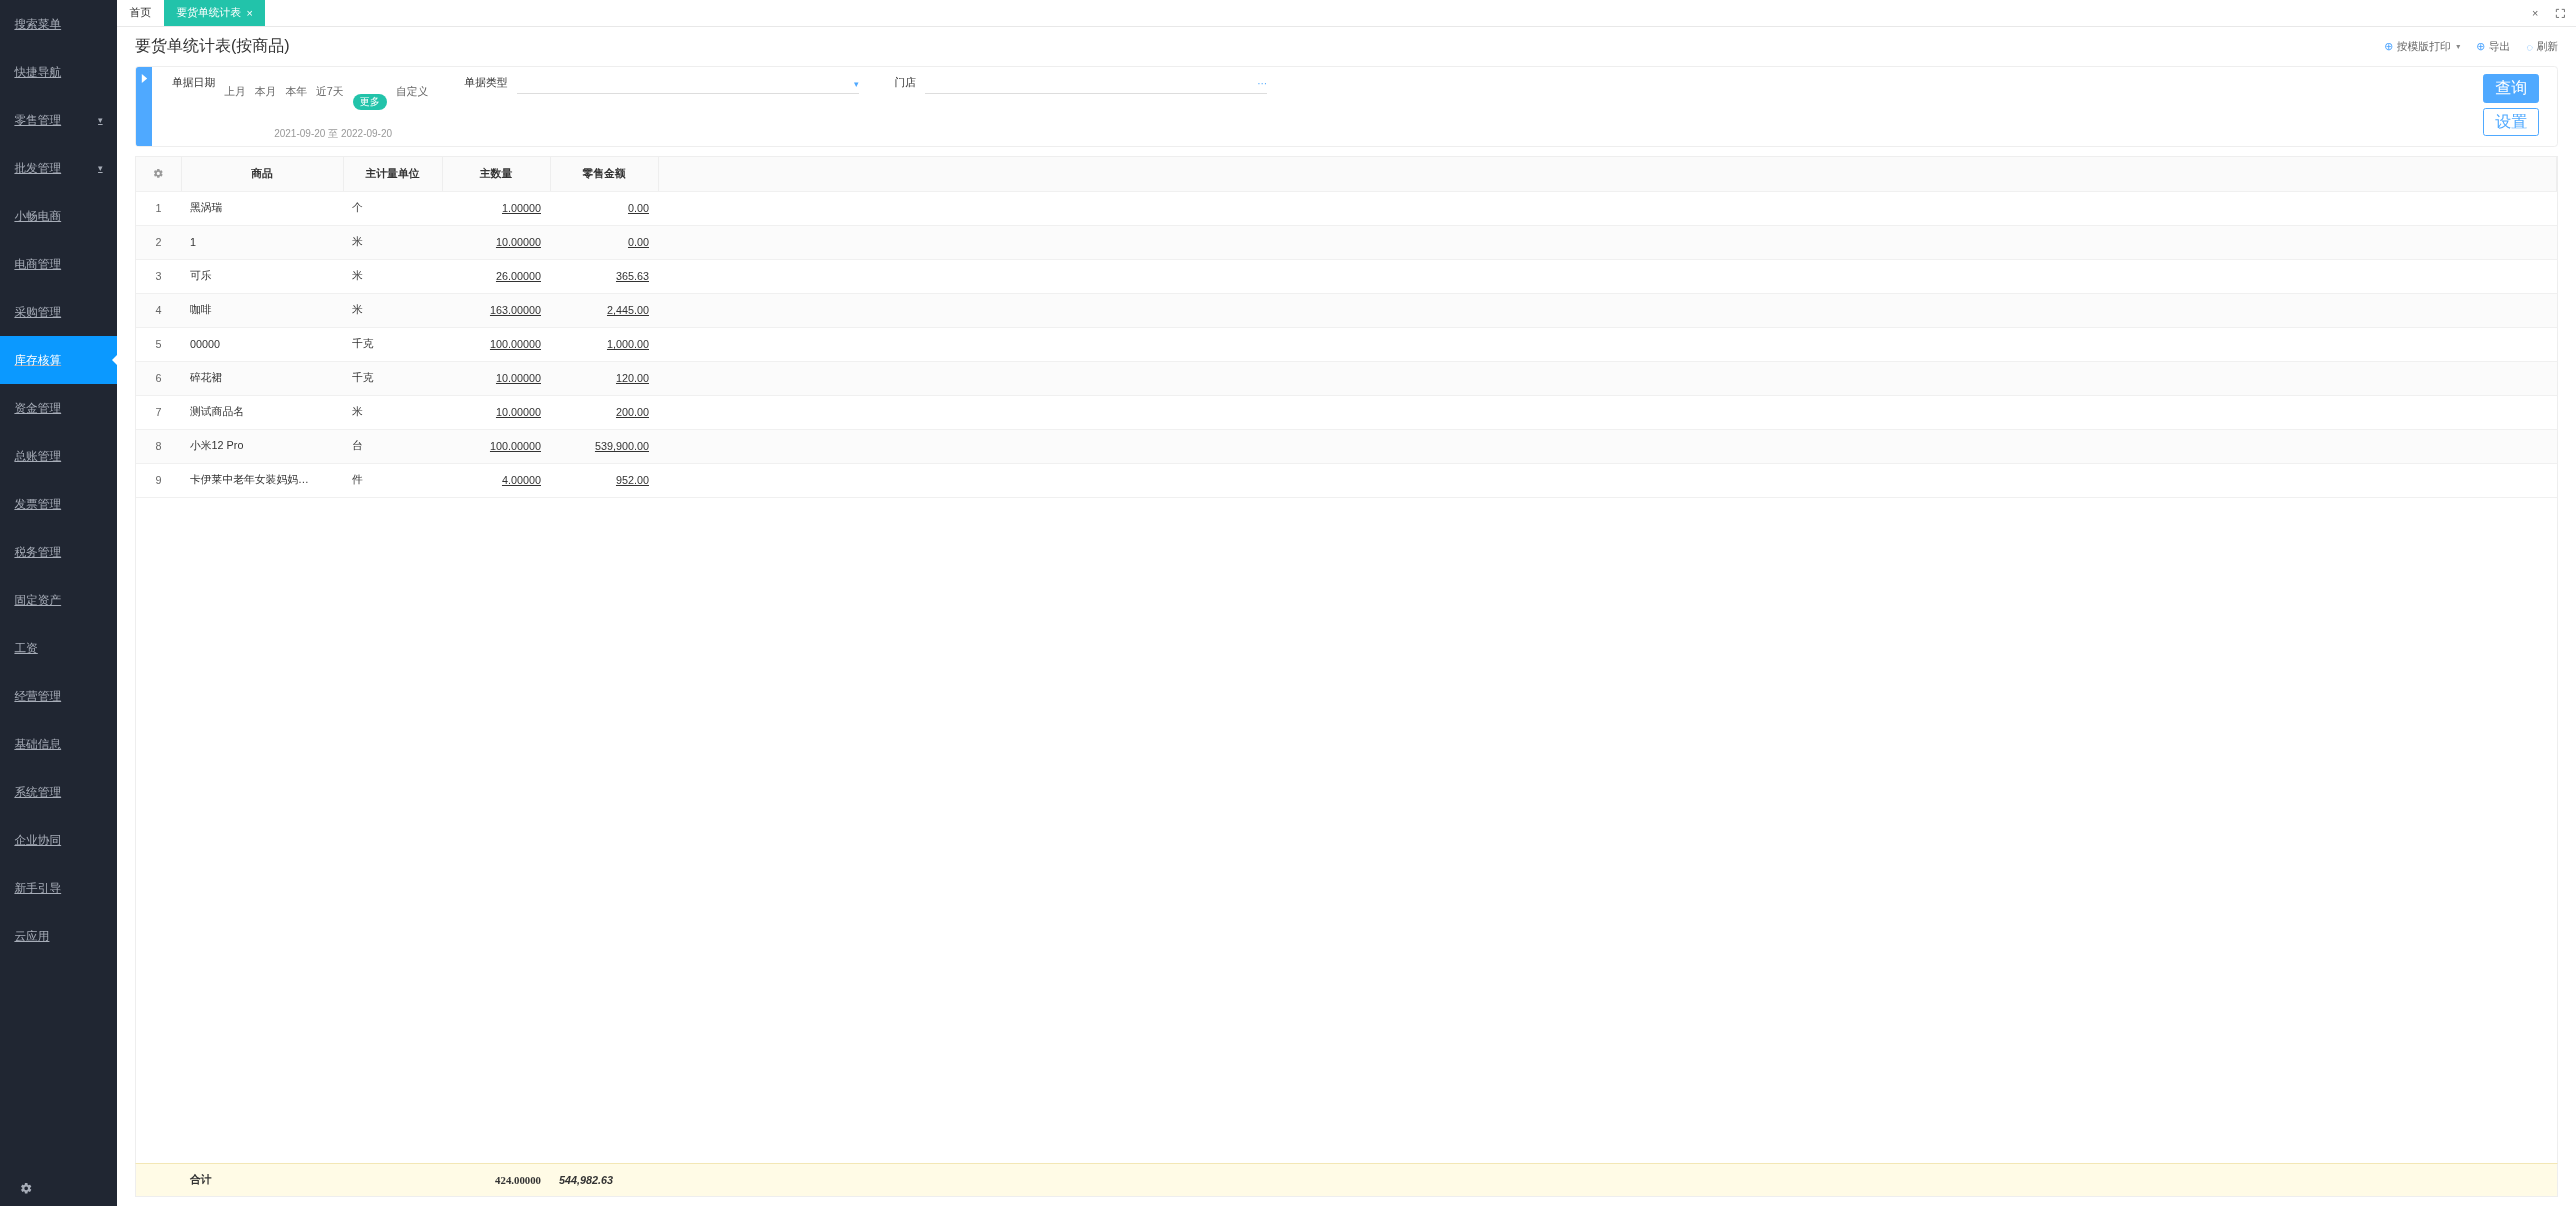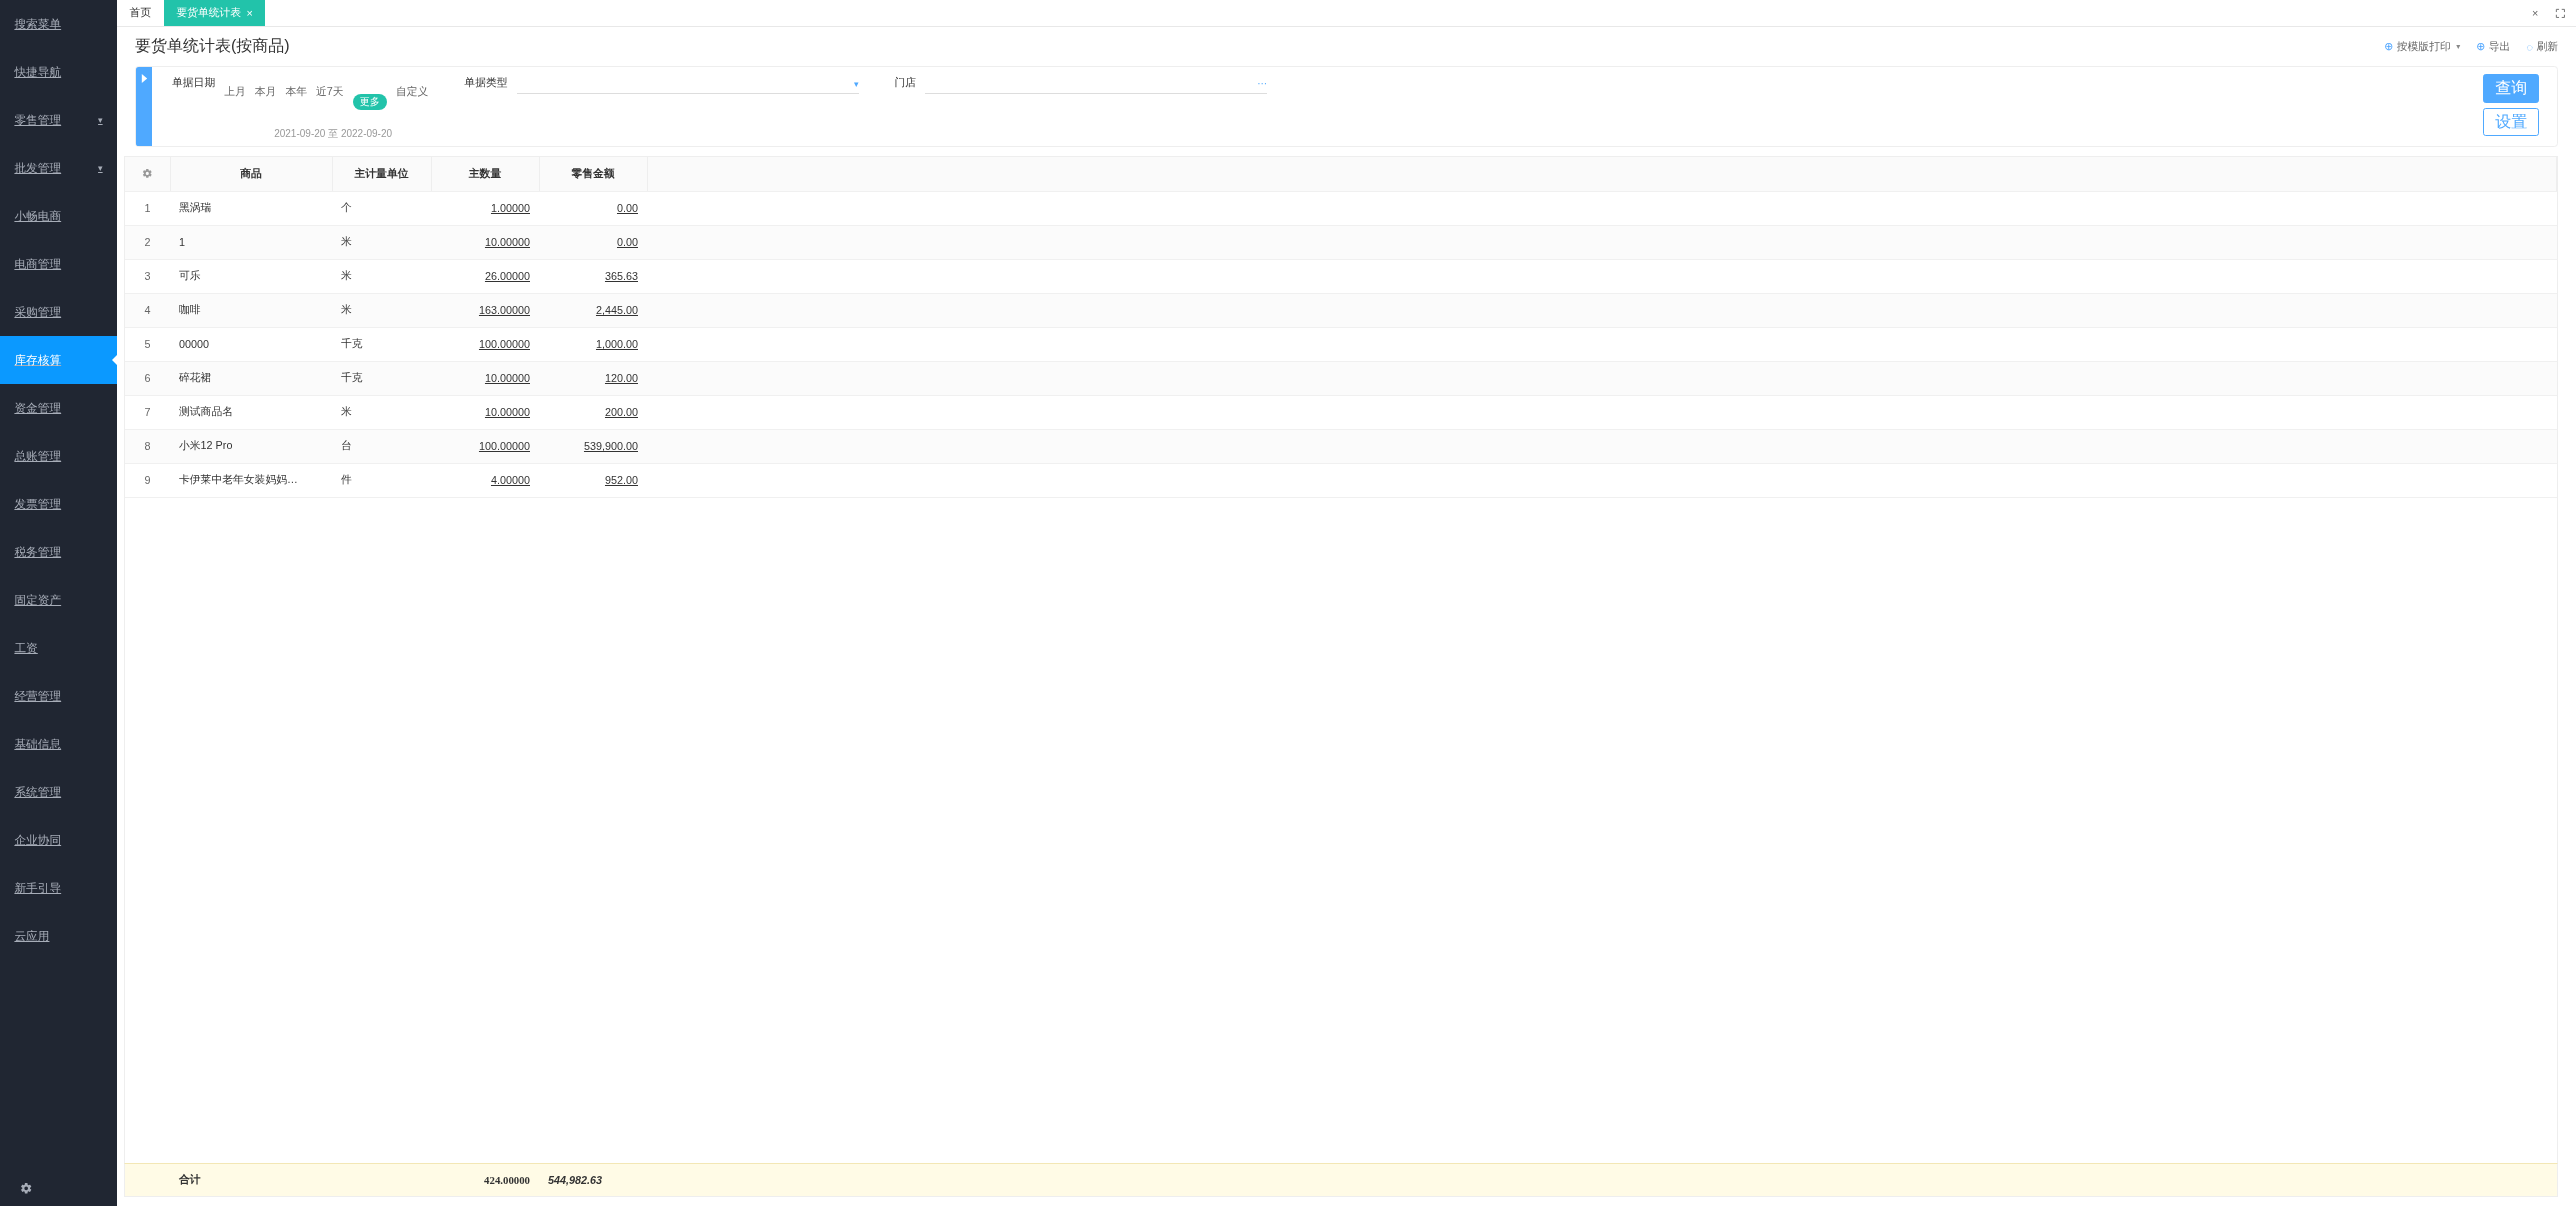--- a/index.html
+++ b/index.html
@@ -52,21 +52,21 @@
 .sel-box.more { color: #4fa9ff; font-size: 10px; }
 .sel-caret { font-size: 9px; }
 .f-spacer { flex: 1; }
 .btn { border: 0.9px solid #4fa9ff; color: #4fa9ff; background: #fff; padding: 2.7px 10.8px; border-radius: 2.7px; cursor: pointer; font-size: 16px; }
 .btn.primary { background: #4fa9ff; color: #fff; }
 .btn-col { display: flex; flex-direction: column; gap: 5.4px; }
 .expand-bar { text-align: center; padding-top: 5.4px; color: #888; font-size: 10px; cursor: pointer; }
 .expand-bar .ic { margin-right: 3.6px; }
 
 
-.table-wrap { flex: 1; padding: 0 18px 9px 7px; display: flex; flex-direction: column; min-height: 0; }
+.table-wrap { flex: 1; padding: 0 18px 9px 18px; display: flex; flex-direction: column; min-height: 0; }
 .tbl-scroll { flex: 1; overflow: auto; border: 0.9px solid #eee; border-bottom: none; }
 table { border-collapse: collapse; width: 100%; min-width: 540px; }
 th, td { border-bottom: 0.9px solid #f0f0f0; padding: 0 9px; height: 34px; font-size: 10.8px; white-space: nowrap; }
 th { background: #fafafa; font-weight: 600; color: #333; border-right: 0.9px solid #eee; text-align: center; }
 th.idx { width: 45px; }
 th.c-prod { width: 162px; }
 th.c-unit { width: 99px; }
 th.c-qty { width: 108px; }
 th.c-amt { width: 108px; }
 td.idx { text-align: center; color: #666; }

